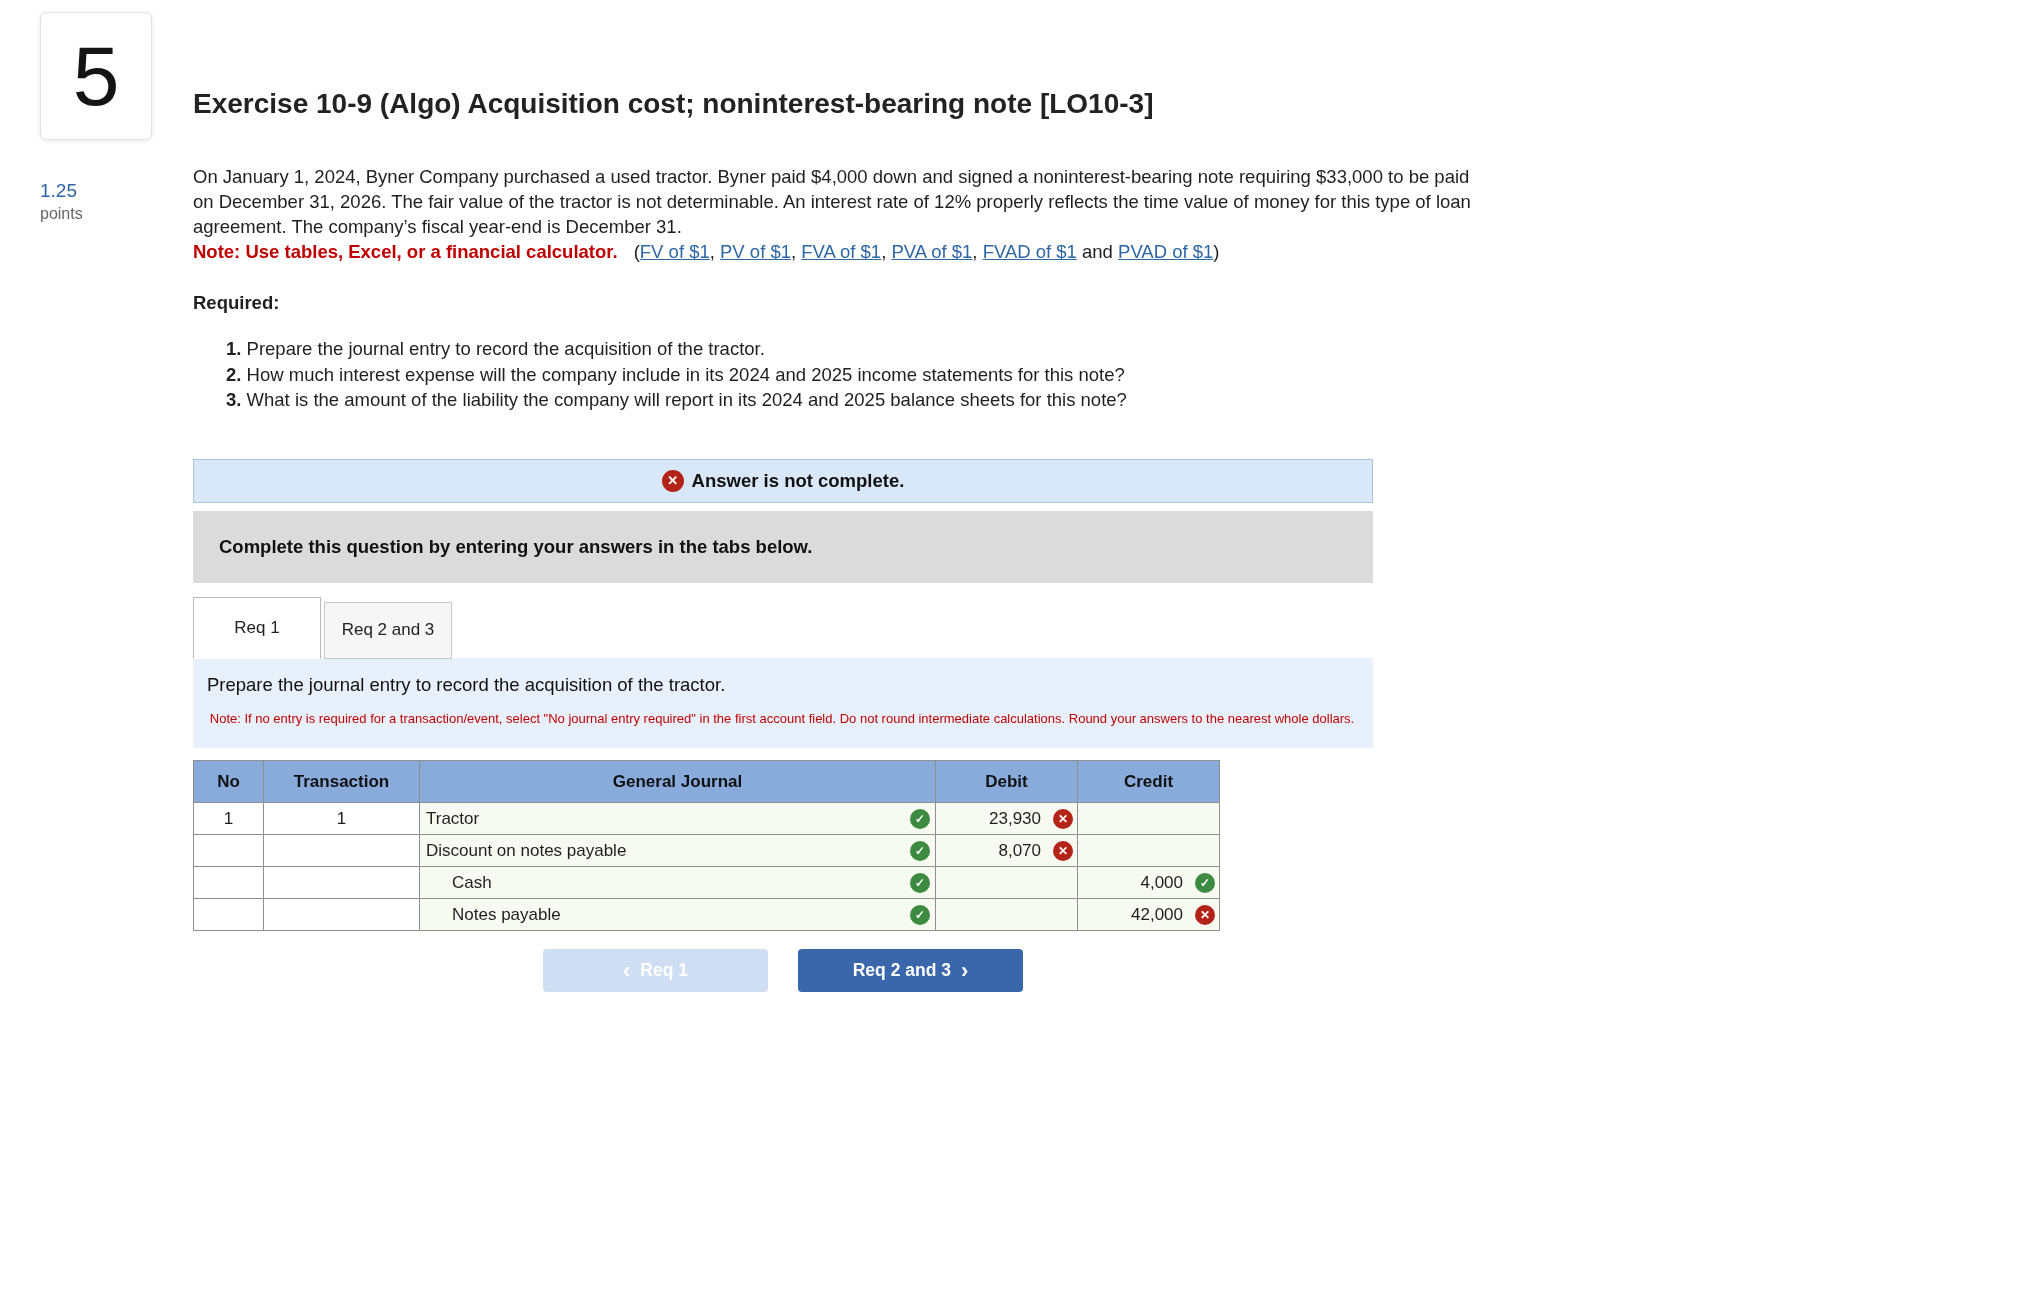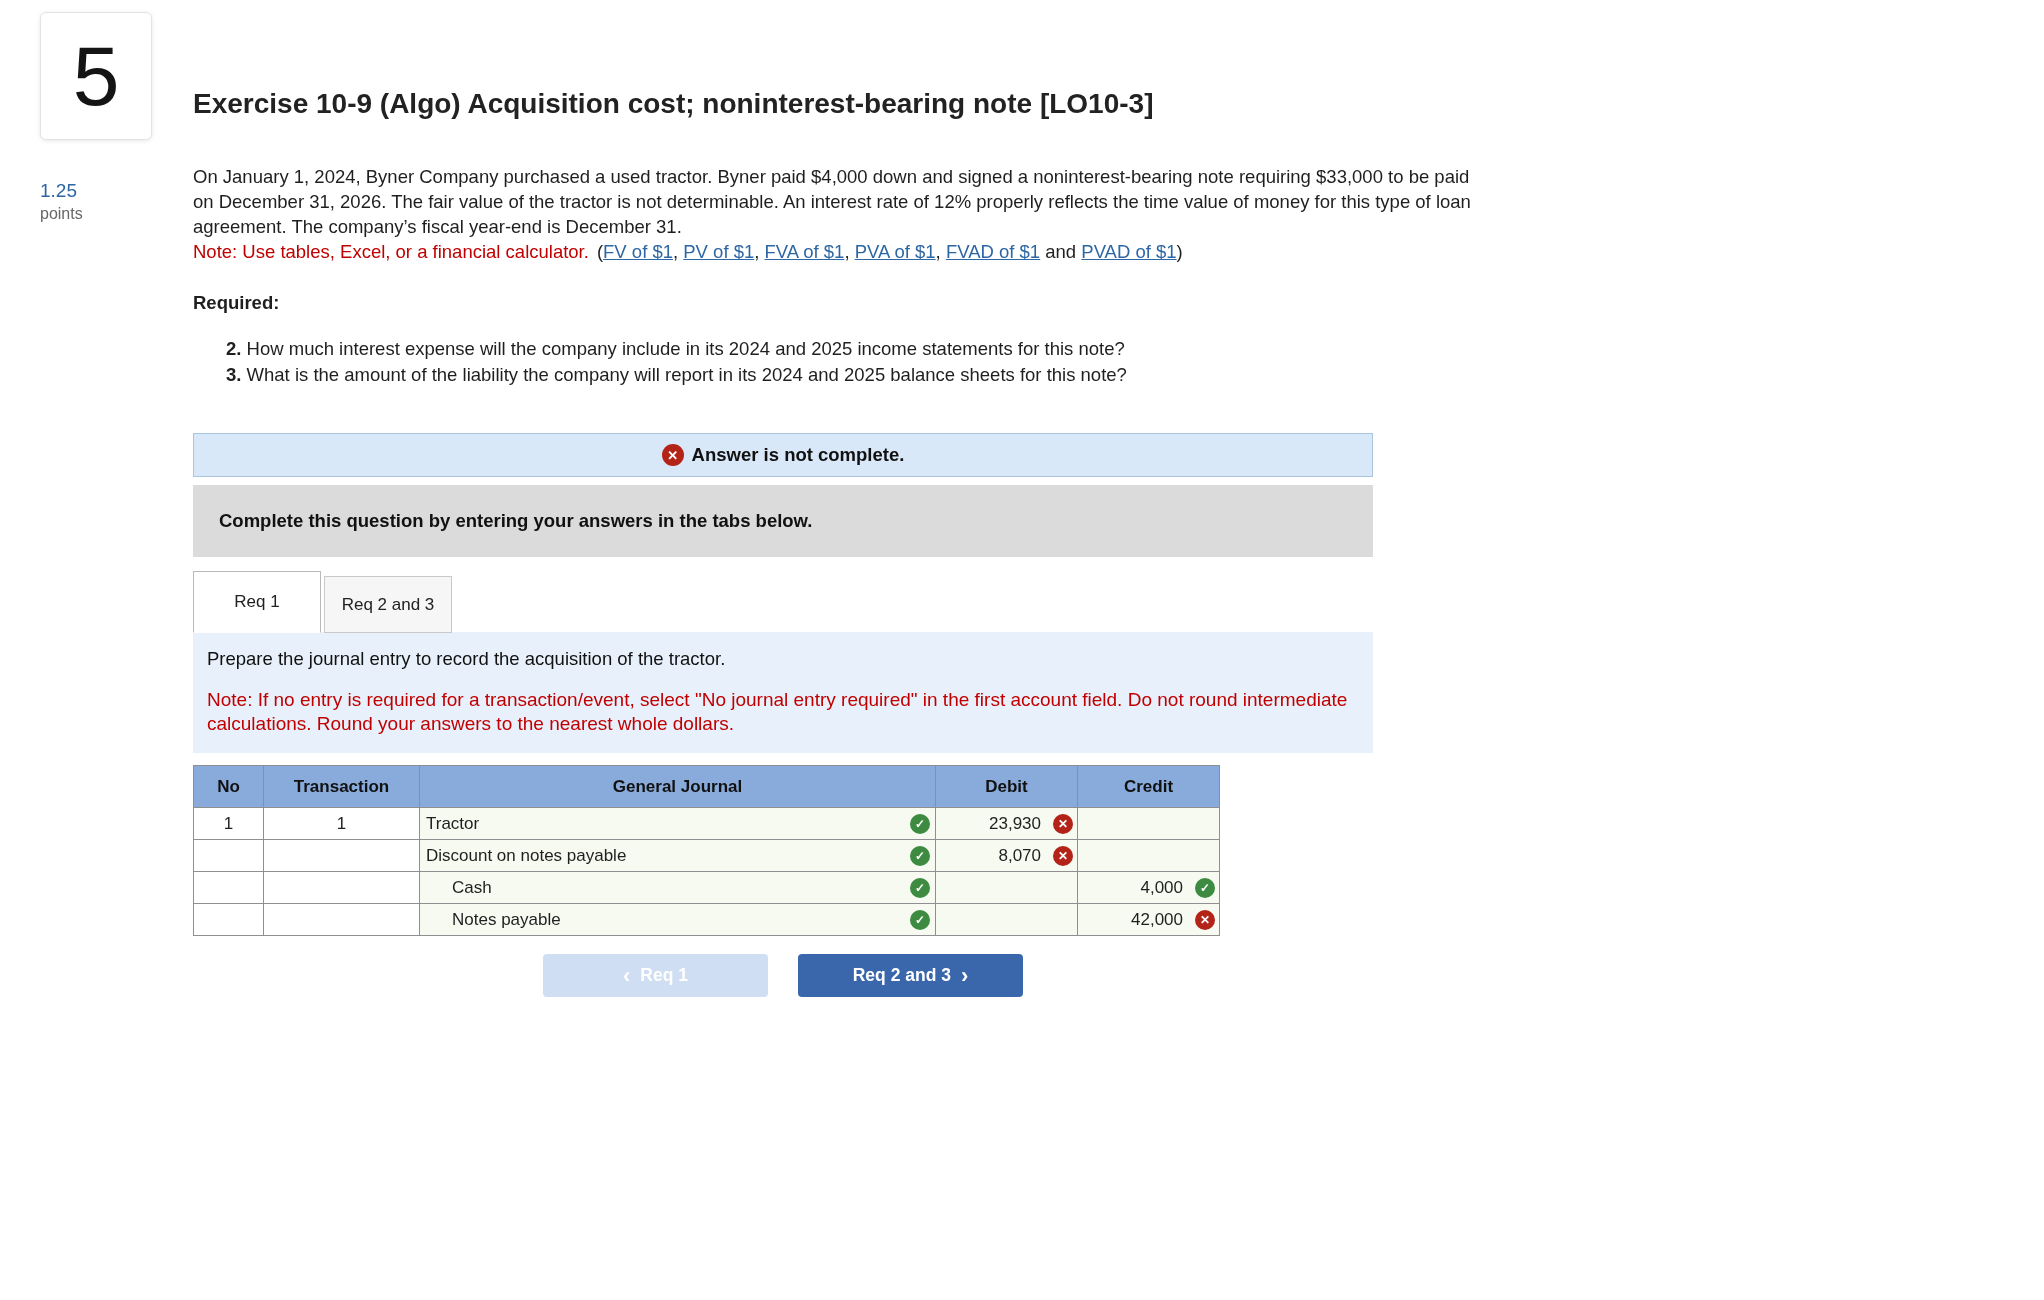--- a/index.html
+++ b/index.html
@@ -21,21 +21,21 @@
   .points-value { color:#2d66a5; font-size:19px; }
   .points-label { color:#666; font-size:16px; margin-top:3px; }
 
   
   .main { position:absolute; left:193px; top:0; width:1320px; }
 
   .exercise-title { margin-top:88px; font-size:28px; font-weight:bold; color:#222; }
 
   .problem-text { margin-top:44px; font-size:18.5px; line-height:25px; width:1292px; }
   .note-line { font-size:18.5px; line-height:25px; width:1292px; }
-  .note-bold { color:#c00000; font-weight:normal; margin-right:8px; }
+  .note-bold { color:#c00000; font-weight:bold; margin-right:16px; }
   .tbl-link { color:#2d66a5; text-decoration:underline; cursor:pointer; }
 
   .required-label { margin-top:28px; font-weight:bold; font-size:18.5px; }
   .req-list { margin-top:22px; margin-left:33px; }
   .req-item { font-size:18.5px; line-height:25.5px; }
   .req-num { font-weight:bold; }
 
   .status-banner {
     margin-top:46px; width:1180px; height:44px;
     background:#d9e8f8; border:1px solid #a9c5e2;
@@ -58,21 +58,21 @@
     font-weight:bold; font-size:18.5px; color:#111;
   }
 
   .tabs-row { margin-top:14px; display:flex; align-items:flex-end; width:1180px; position:relative; z-index:2; }
   .tab { display:flex; align-items:center; justify-content:center; font-size:17px; cursor:pointer; color:#222; }
   .tab.active { width:128px; height:62px; background:#fff; border:1px solid #b9b9b9; border-bottom:1px solid #fff; }
   .tab.inactive { width:128px; height:57px; background:#f6f6f6; border:1px solid #c9c9c9; margin-left:3px; }
 
   .blue-panel { width:1180px; background:#e8f1fb; padding:16px 14px 18px 14px; margin-top:-1px; }
   .panel-instruction { font-size:18.5px; color:#111; }
-  .panel-note { font-size:19px; color:#c00000; line-height:23.5px; margin-top:18px; width:1150px; }
+  .panel-note { font-size:13px; color:#c00000; line-height:23.5px; margin-top:11px; width:1150px;text-align:center; }
 
   table.journal-table { margin-top:12px; border-collapse:collapse; table-layout:fixed; }
   .journal-table th, .journal-table td { border:1px solid #8f8f8f; font-size:17px; overflow:hidden; }
   .journal-table th { background:#88abdc; font-weight:bold; height:42px; text-align:center; color:#111; }
   .journal-table td { height:32px; }
   .cell-no, .cell-trans { text-align:center; background:#fff; }
   .cell-account { background:#f7faf1; }
   .acct-inner { display:flex; align-items:center; justify-content:space-between; padding:0 5px 0 6px;gap:6px; }
   .acct-inner.indent { padding-left:32px; }
   .cell-amount { background:#f7faf1; }
@@ -107,20 +107,24 @@
   <div class="problem-text">On January 1, 2024, Byner Company purchased a used tractor. Byner paid $4,000 down and signed a noninterest-bearing note requiring $33,000 to be paid on December 31, 2026. The fair value of the tractor is not determinable. An interest rate of 12% properly reflects the time value of money for this type of loan agreement. The company’s fiscal year-end is December 31.</div>
 
   <div class="note-line">
     <span class="note-bold">Note: Use tables, Excel, or a financial calculator.</span><span id="links-container"><span>(</span><span class="tbl-link">FV of $1</span><span>, </span><span class="tbl-link">PV of $1</span><span>, </span><span class="tbl-link">FVA of $1</span><span>, </span><span class="tbl-link">PVA of $1</span><span>, </span><span class="tbl-link">FVAD of $1</span><span> and </span><span class="tbl-link">PVAD of $1</span><span>)</span></span>
   </div>
 
   <div class="required-label">Required:</div>
 
   <div class="req-list">
     <div class="req-item">
+      <span class="req-num">1.</span>
+      <span>Prepare the journal entry to record the acquisition of the tractor.</span>
+    </div>
+    <div class="req-item">
       <span class="req-num">2.</span>
       <span>How much interest expense will the company include in its 2024 and 2025 income statements for this note?</span>
     </div>
     <div class="req-item">
       <span class="req-num">3.</span>
       <span>What is the amount of the liability the company will report in its 2024 and 2025 balance sheets for this note?</span>
     </div>
   </div>
 
   <div class="status-banner">

